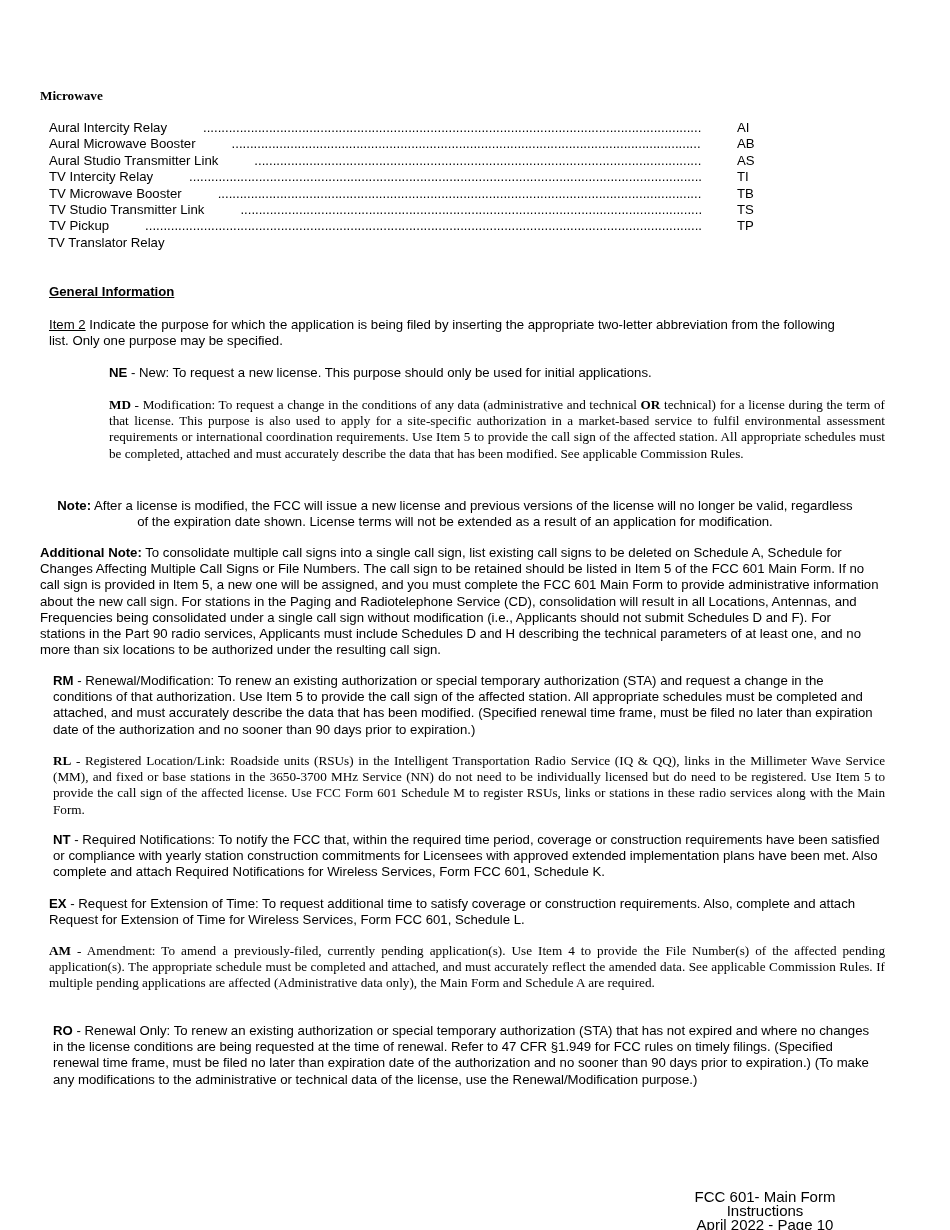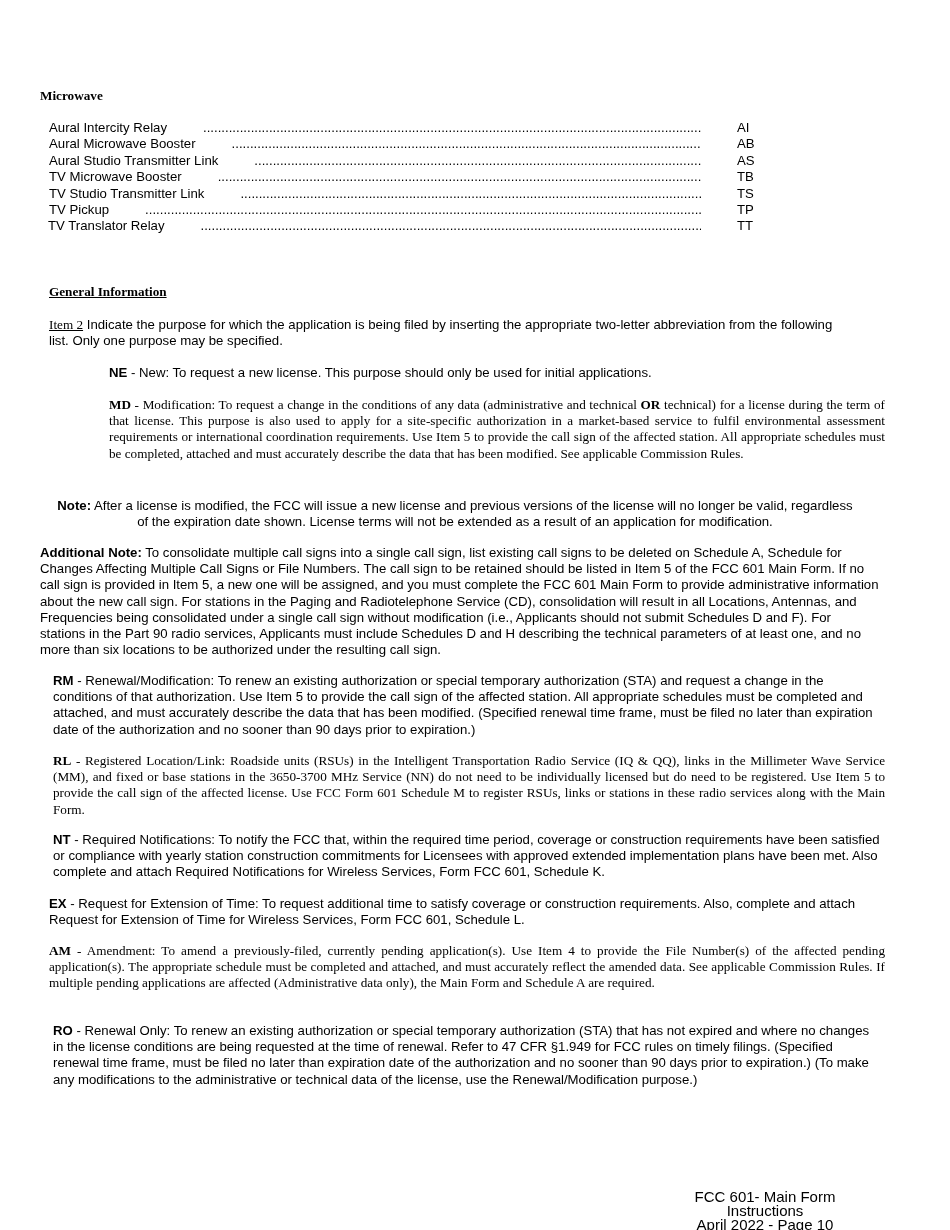--- a/index.html
+++ b/index.html
@@ -3,21 +3,21 @@
 <meta charset="utf-8">
 <style>
   html, body { margin: 0; padding: 0; background: #ffffff; }
   body {
     width: 950px; height: 1230px; position: relative; overflow: hidden;
     font-family: "Liberation Sans", sans-serif; font-size: 13.2px; color: #000;
     line-height: 16.2px;
   }
   .abs { position: absolute; }
   .heading { font-weight: bold; }
-  .u { text-decoration: underline; font-family: Liberation Serif, serif; }
+  .u { text-decoration: underline; }
   .toc { left: 49px; top: 120px; width: 710px; }
   .toc-row { display: flex; white-space: nowrap; height: 16.4px; overflow: hidden; gap: 36px; }
   .toc-row .lbl { flex: 0 0 auto; }
   .toc-row .dots { flex: 1 1 auto; overflow: hidden; white-space: nowrap; }
   .toc-row .dots::after { content: "................................................................................................................................................................................................................................................................"; letter-spacing: 0px; }
   .toc-row .code { flex: 0 0 auto; width: 22px; }
   p { margin: 0; }
   b { font-weight: bold; }
   .para { text-align: left; }
   .just { text-align: justify; font-family: Liberation Serif, serif; }
@@ -38,35 +38,40 @@
       <span class="lbl">Aural Microwave Booster</span>
       <span class="dots"></span>
       <span class="code">AB</span>
     </div>
   <div class="toc-row">
       <span class="lbl">Aural Studio Transmitter Link </span>
       <span class="dots"></span>
       <span class="code">AS</span>
     </div>
   <div class="toc-row">
+      <span class="lbl">TV Intercity Relay </span>
+      <span class="dots"></span>
+      <span class="code">TI</span>
+    </div>
+  <div class="toc-row">
       <span class="lbl">TV Microwave Booster</span>
       <span class="dots"></span>
       <span class="code">TB</span>
     </div>
   <div class="toc-row">
       <span class="lbl">TV Studio Transmitter Link </span>
       <span class="dots"></span>
       <span class="code">TS</span>
     </div>
   <div class="toc-row">
       <span class="lbl">TV Pickup </span>
       <span class="dots"></span>
       <span class="code">TP</span>
     </div>
-  <div class="toc-row" style="margin-left:-1px;">
+  <div class="toc-row" style="margin-left:-1px;flex-direction:column;">
       <span class="lbl">TV Translator Relay</span>
       <span class="dots"></span>
       <span class="code">TT</span>
     </div>
 </div>
 
 <div class="abs heading u" style="left:49px; top:284px;">General Information</div>
 
 <p class="abs para" style="left:49px; top:317px; width:800px;"><span class="u">Item 2</span><span> Indicate the purpose for which the application is being filed by inserting the appropriate two-letter abbreviation from the following list. Only one purpose may be specified.</span></p>
 

